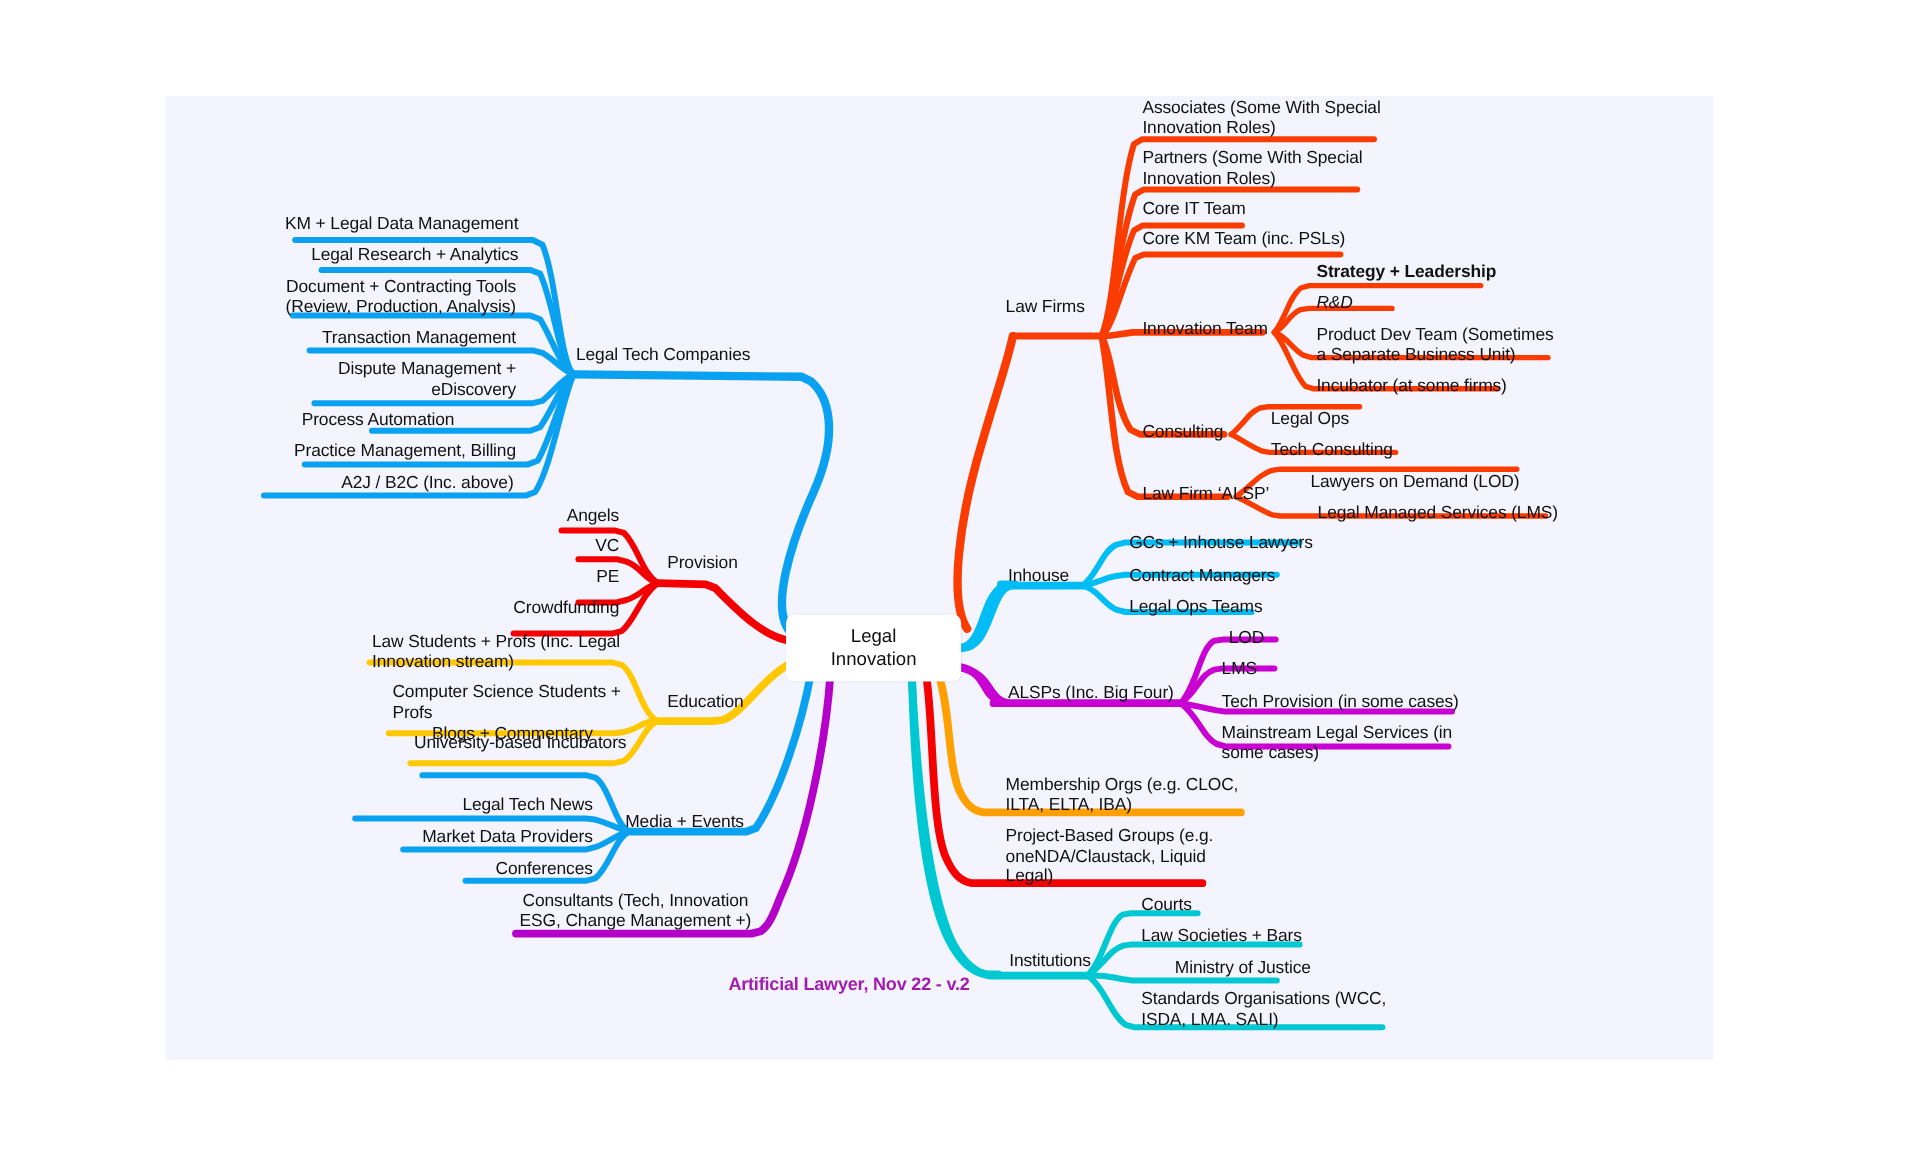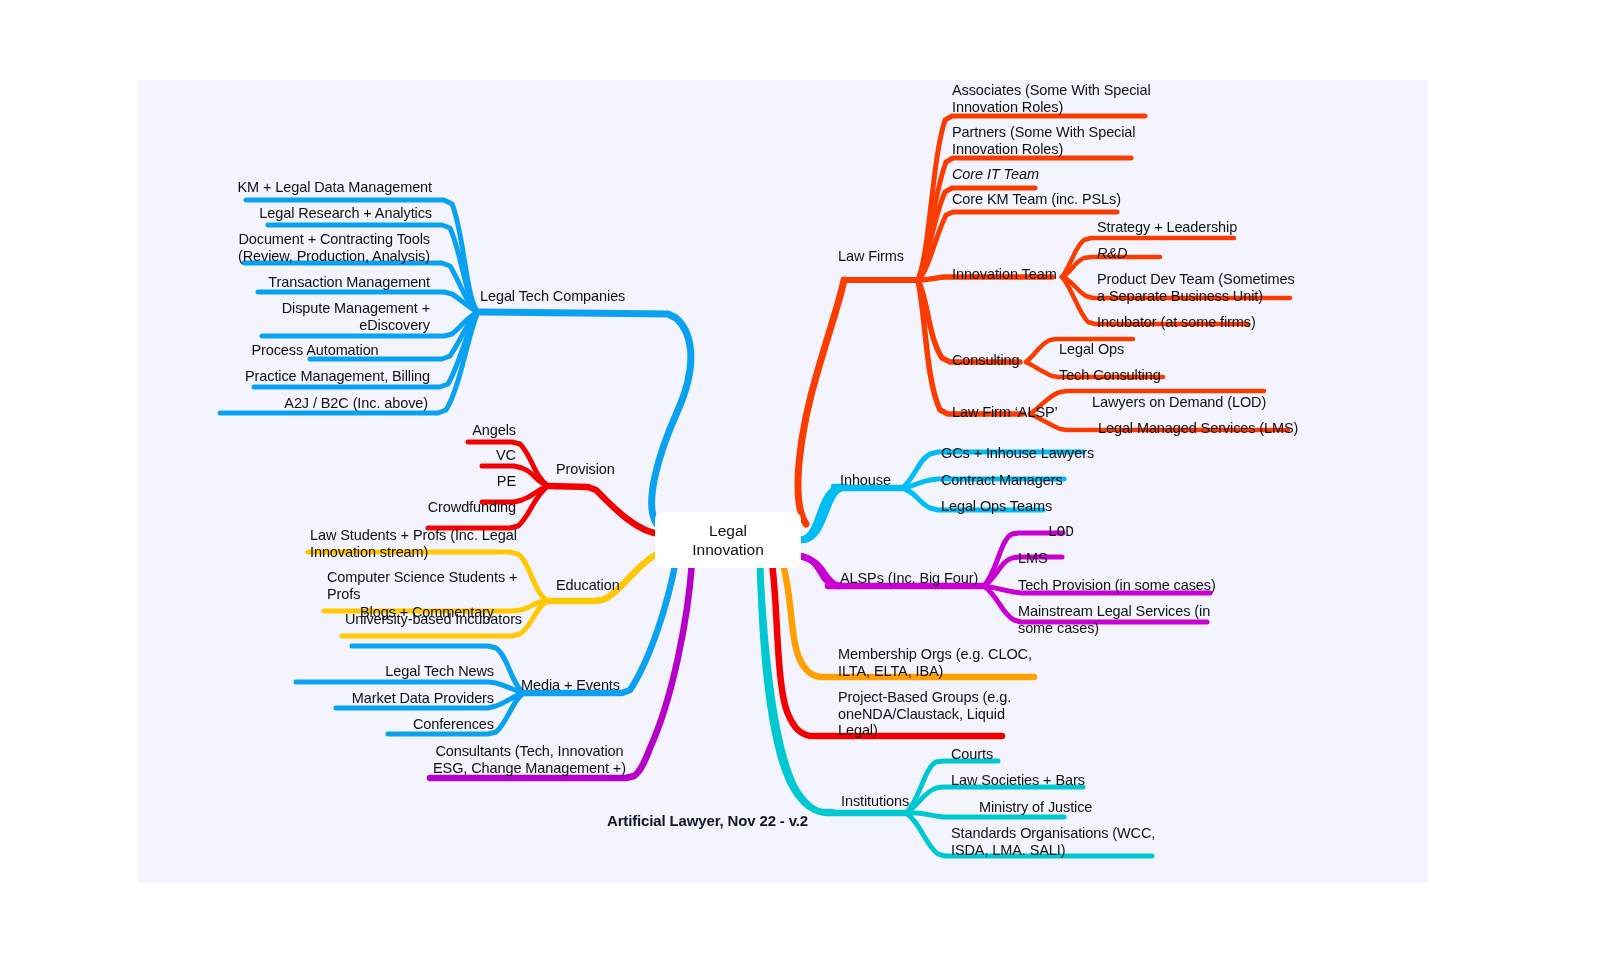--- a/index.html
+++ b/index.html
@@ -66,21 +66,21 @@
     text-align: center;
     white-space: pre;
   }
   #footer-credit {
     position: absolute;
     left: 607px;
     top: 812px;
     font-family: "Liberation Sans", sans-serif;
     font-size: 15px;
     font-weight: bold;
-    color: #0f172a;
+    color: #a21caf;
     letter-spacing: -0.15px;
     white-space: pre;
   }
 </style>
 </head>
 <body>
 
 <div id="mindmap-root">
 
   <div id="canvas-bg"></div>
@@ -200,25 +200,25 @@
     <div id="center-node-text">Legal
 Innovation</div>
   </div>
 
   <div class="node-label" style="left:838px; top:248px;">Law Firms</div>
 
   <div class="node-label" style="left:952px; top:82px;">Associates (Some With Special
 Innovation Roles)</div>
   <div class="node-label" style="left:952px; top:124px;">Partners (Some With Special
 Innovation Roles)</div>
-  <div class="node-label" style="left:952px; top:166px;font-style:italic;">Core IT Team</div>
+  <div class="node-label" style="left:952px; top:166px;">Core IT Team</div>
   <div class="node-label" style="left:952px; top:191px;">Core KM Team (inc. PSLs)</div>
 
   <div class="node-label" style="left:952px; top:266px;">Innovation Team</div>
-  <div class="node-label" style="left:1097px; top:219px;">Strategy + Leadership</div>
+  <div class="node-label" style="left:1097px; top:219px;font-weight:bold;">Strategy + Leadership</div>
   <div class="node-label" style="left:1097px; top:245px;font-style:italic;">R&amp;D</div>
   <div class="node-label" style="left:1097px; top:271px;">Product Dev Team (Sometimes
 a Separate Business Unit)</div>
   <div class="node-label" style="left:1097px; top:314px;">Incubator (at some firms)</div>
 
   <div class="node-label" style="left:952px; top:352px;">Consulting</div>
   <div class="node-label" style="left:1059px; top:341px;">Legal Ops</div>
   <div class="node-label" style="left:1059px; top:367px;">Tech Consulting</div>
 
   <div class="node-label" style="left:952px; top:404px;">Law Firm ‘ALSP’</div>
@@ -259,21 +259,21 @@
 
   <div class="node-label" style="left:433px; top:743px;text-align:center;">Consultants (Tech, Innovation
 ESG, Change Management +)</div>
 
   <div class="node-label" style="left:840px; top:472px;">Inhouse</div>
   <div class="node-label" style="left:941px; top:445px;">GCs + Inhouse Lawyers</div>
   <div class="node-label" style="left:941px; top:472px;">Contract Managers</div>
   <div class="node-label" style="left:941px; top:498px;">Legal Ops Teams</div>
 
   <div class="node-label" style="left:840px; top:570px;">ALSPs (Inc. Big Four)</div>
-  <div class="node-label" style="left:1048px; top:524px;font-family:Liberation Mono, monospace;">LOD</div>
+  <div class="node-label" style="left:1024px; top:524px;">LOD</div>
   <div class="node-label" style="left:1018px; top:550px;">LMS</div>
   <div class="node-label" style="left:1018px; top:577px;">Tech Provision (in some cases)</div>
   <div class="node-label" style="left:1018px; top:603px;">Mainstream Legal Services (in
 some cases)</div>
 
   <div class="node-label" style="left:838px; top:646px;">Membership Orgs (e.g. CLOC,
 ILTA, ELTA, IBA)</div>
 
   <div class="node-label" style="left:838px; top:689px;">Project-Based Groups (e.g.
 oneNDA/Claustack, Liquid

